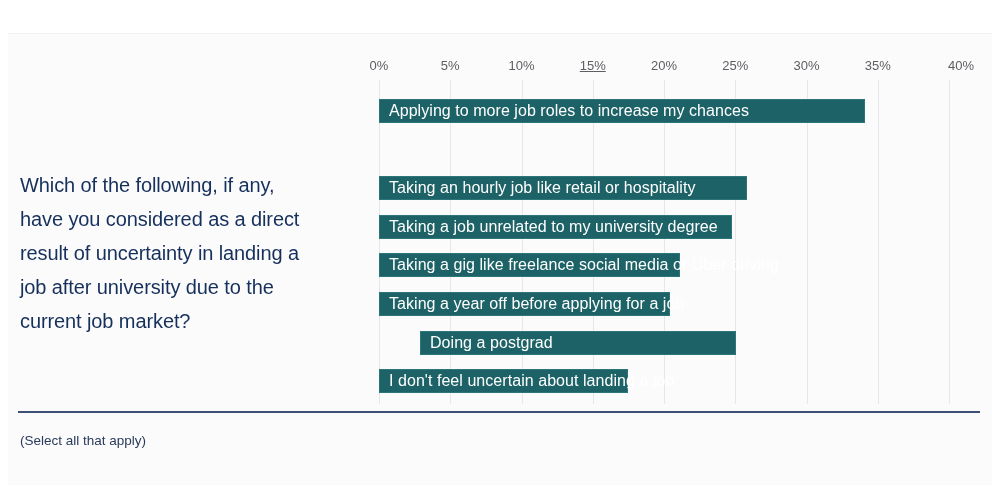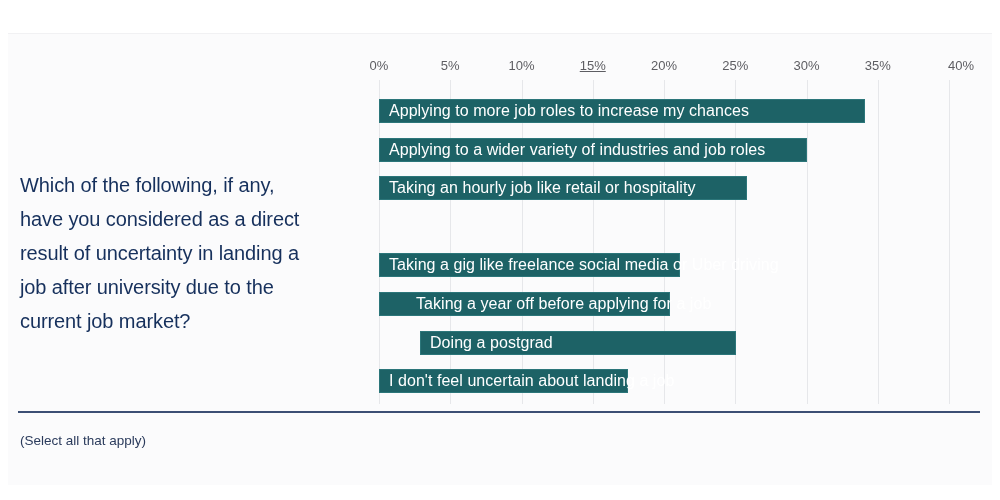--- a/index.html
+++ b/index.html
@@ -136,37 +136,37 @@
       <div class="gridline" style="left: 498.75px;"></div>
       <div class="gridline" style="left: 570px;"></div>
     </div>
 
   <div id="bars">
       <div class="bar-row" style="top: 0px;">
         <div class="bar" style="width: 485.925px; background: rgb(29, 98, 102); border-color: rgb(44, 118, 122);">
           <span class="bar-label">Applying to more job roles to increase my chances</span>
         </div>
       </div>
-      <div class="bar-row" style="top: 38.6px;">
-        <div class="bar" style="width: 427.5px; background: rgb(29, 98, 102); border-color: rgb(44, 118, 122);">
-          <span class="bar-label">Applying to a wider variety of industries and job roles</span>
-        </div>
-      </div>
       <div class="bar-row" style="top: 77.2px;">
         <div class="bar" style="width: 367.65px; background: rgb(29, 98, 102); border-color: rgb(44, 118, 122);">
           <span class="bar-label">Taking an hourly job like retail or hospitality</span>
+        </div>
+      </div>
+      <div class="bar-row" style="top: 115.8px;">
+        <div class="bar" style="width: 353.4px; background: rgb(29, 98, 102); border-color: rgb(44, 118, 122);">
+          <span class="bar-label">Taking a job unrelated to my university degree</span>
         </div>
       </div>
       <div class="bar-row" style="top: 154.4px;">
         <div class="bar" style="width: 301px; background: rgb(29, 98, 102); border-color: rgb(44, 118, 122);">
           <span class="bar-label">Taking a gig like freelance social media or Uber driving</span>
         </div>
       </div>
       <div class="bar-row" style="top: 193px;">
-        <div class="bar" style="width: 290.7px; background: rgb(29, 98, 102); border-color: rgb(44, 118, 122); padding-left: 27px;">
+        <div class="bar" style="width: 290.7px; background: rgb(29, 98, 102); border-color: rgb(44, 118, 122);">
           <span class="bar-label">Taking a year off before applying for a job</span>
         </div>
       </div>
       <div class="bar-row" style="top: 231.6px; padding-left: 41px;">
         <div class="bar" style="width: 316.35px; background: rgb(29, 98, 102); border-color: rgb(44, 118, 122);">
           <span class="bar-label">Doing a postgrad</span>
         </div>
       </div>
       <div class="bar-row" style="top: 270.2px;">
         <div class="bar" style="width: 249.375px; background: rgb(29, 98, 102); border-color: rgb(44, 118, 122);">

